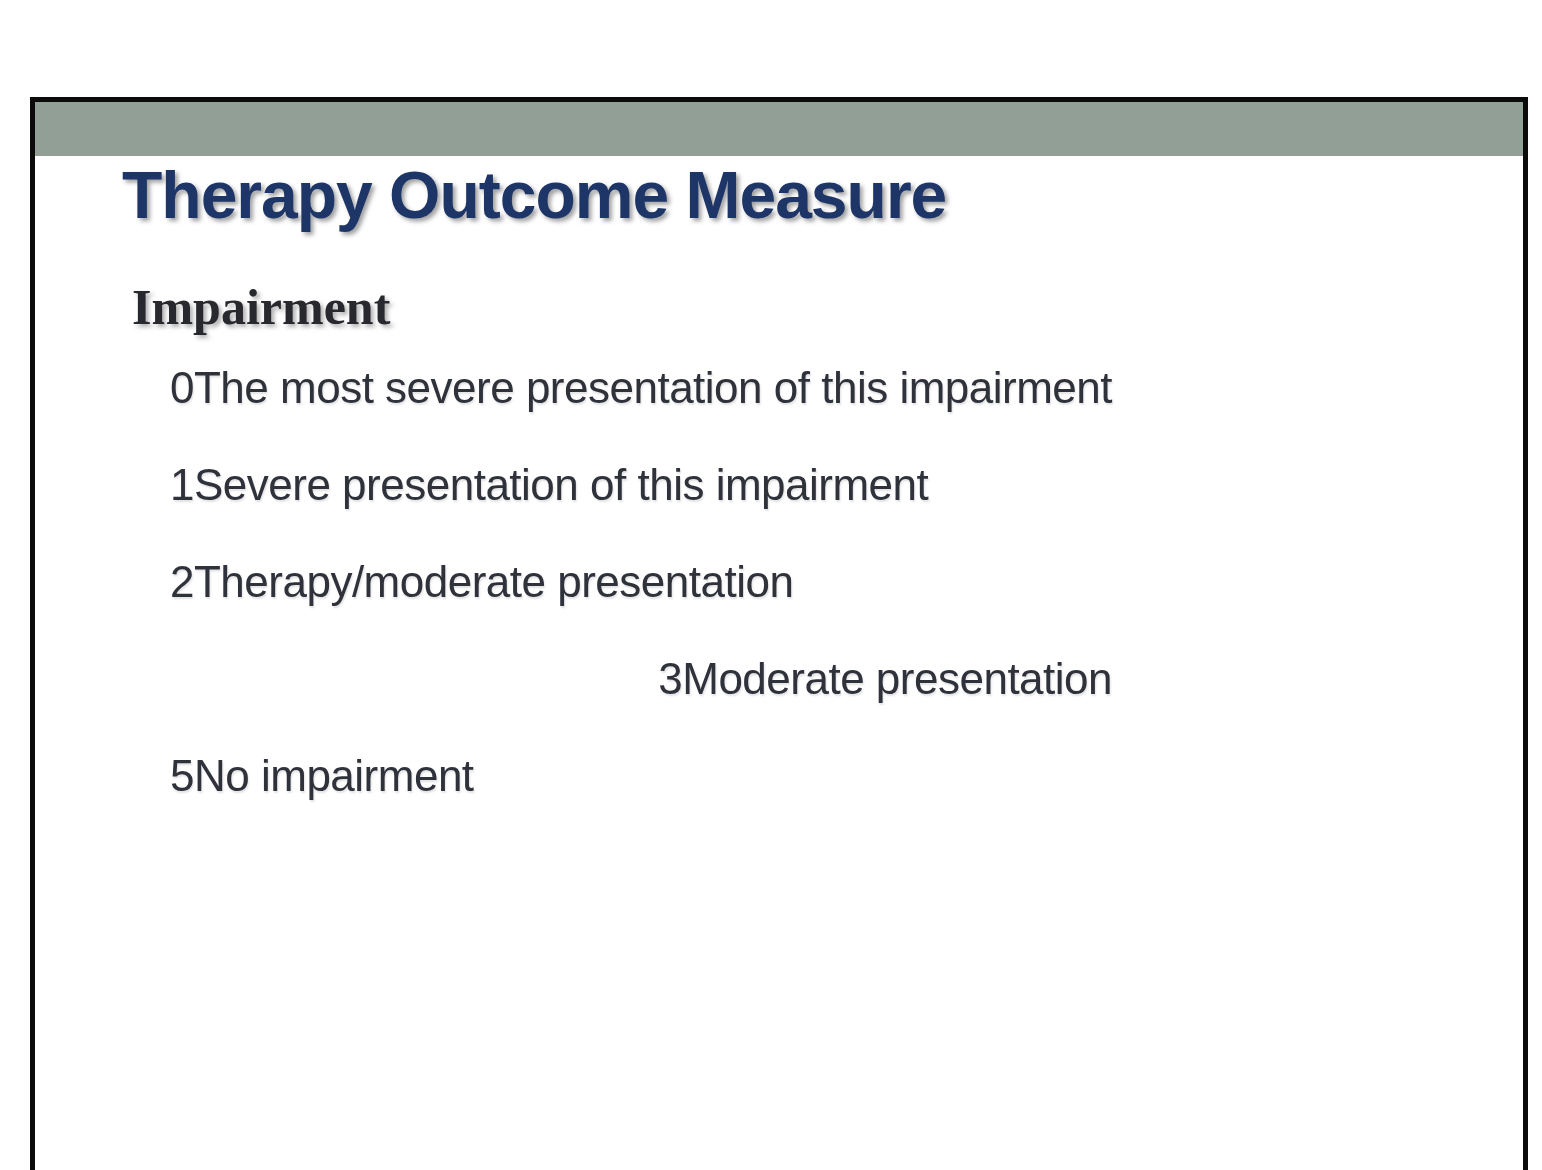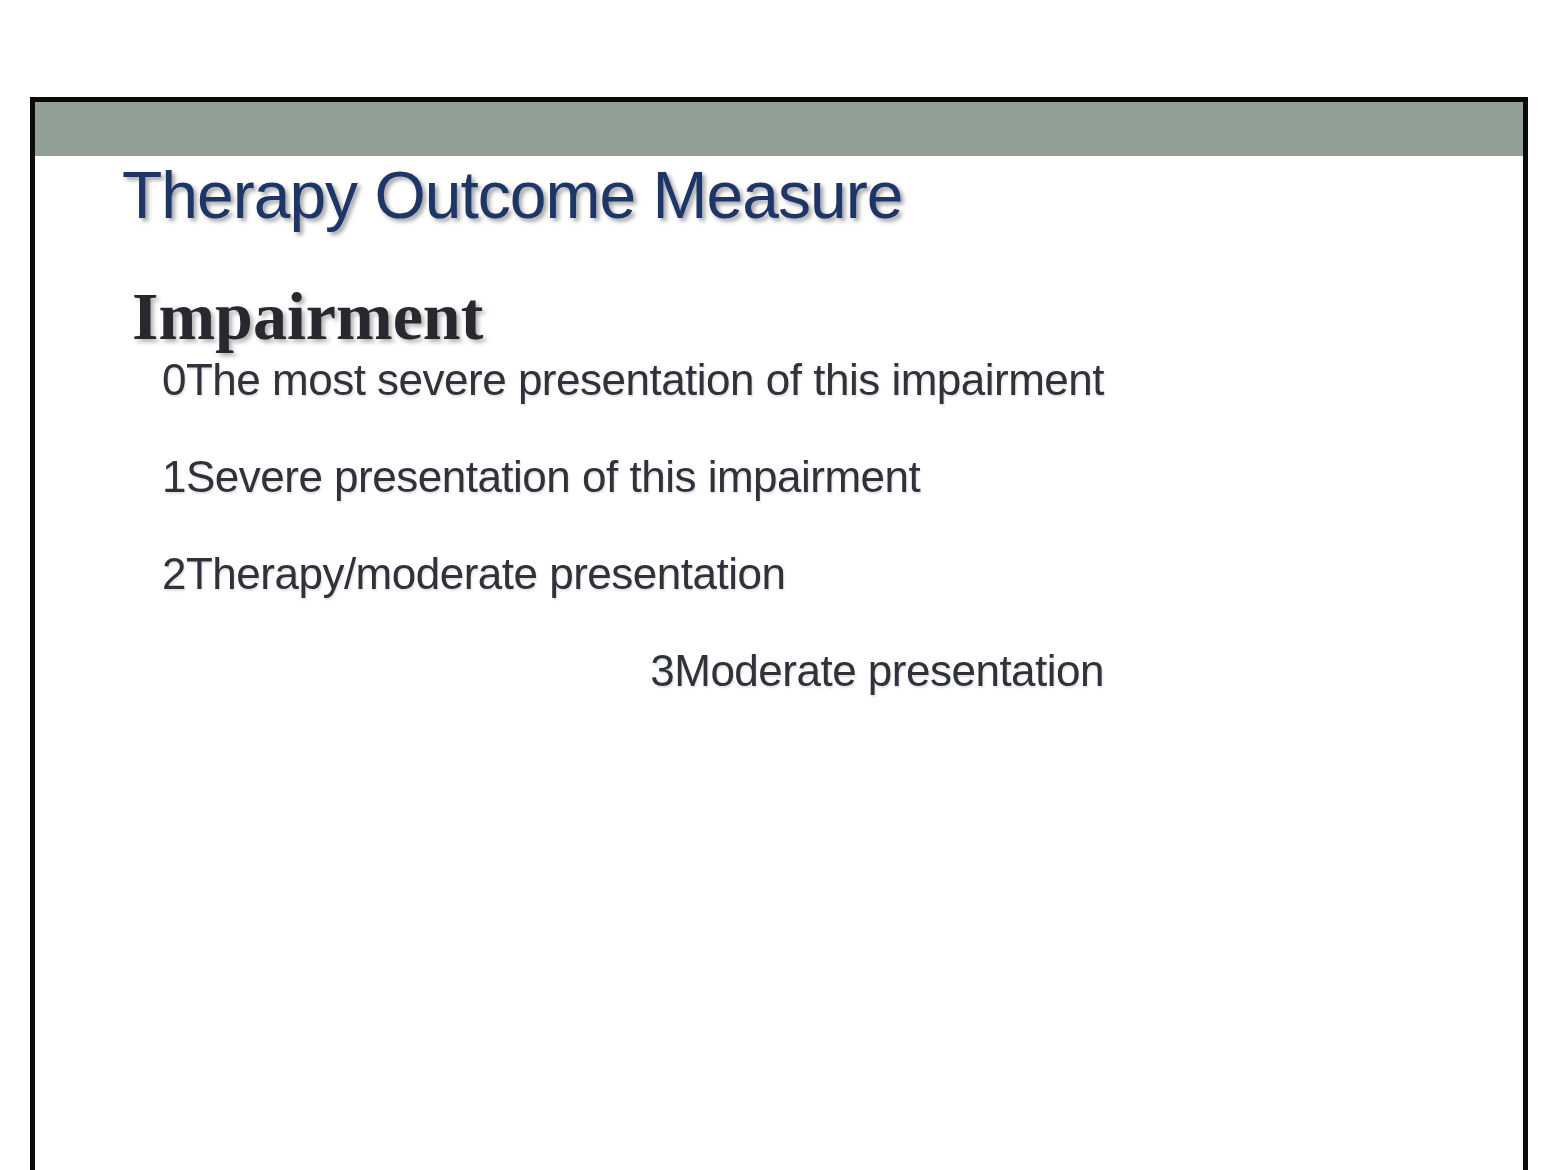--- a/index.html
+++ b/index.html
@@ -30,46 +30,46 @@
     width: 100%;
     height: 54px;
   }
 
   .slide-title {
     position: absolute;
     left: 87px;
     top: 60px;
     margin: 0;
     font-family: "Liberation Sans", sans-serif;
-    font-weight: normal;
+    font-weight: bold;
     font-size: 66px;
     line-height: 1.0;
     letter-spacing: -1px;
     white-space: nowrap;
     text-shadow: 3px 3px 4px rgba(110, 110, 110, 0.65);
   }
 
   .section-heading {
     position: absolute;
     left: 97px;
     top: 180px;
     margin: 0;
     font-family: "Liberation Serif", serif;
     font-weight: bold;
-    font-size: 68px;
+    font-size: 50px;
     line-height: 1.0;
     white-space: nowrap;
     text-shadow: 3px 3px 4px rgba(125, 125, 125, 0.6);
   }
 
   .scale-list {
     position: absolute;
     left: 127px;
     top: 256px;
-    margin: 0;
+    margin: 8px;
     padding: 0;
     list-style: none;
   }
 
   .scale-item {
     font-family: "Liberation Sans", sans-serif;
     font-size: 44px;
     line-height: 44px;
     letter-spacing: -0.5px;
     margin: 0 0 53px 0;
@@ -99,15 +99,18 @@
     </li>
     <li class="scale-item" style="color: rgb(47, 50, 59);">
       <span class="scale-item-value">1</span><span class="scale-item-label">Severe presentation of this impairment</span>
     </li>
     <li class="scale-item" style="color: rgb(47, 50, 59);">
       <span class="scale-item-value">2</span><span class="scale-item-label">Therapy/moderate presentation</span>
     </li>
     <li class="scale-item" style="color: rgb(47, 50, 59); text-align: right;">
       <span class="scale-item-value">3</span><span class="scale-item-label">Moderate presentation</span>
     </li>
+    <li class="scale-item" style="color: rgb(47, 50, 59);">
+      <span class="scale-item-value">5</span><span class="scale-item-label">No impairment</span>
+    </li>
   </ul>
 
 </div>
 
 </body></html>

